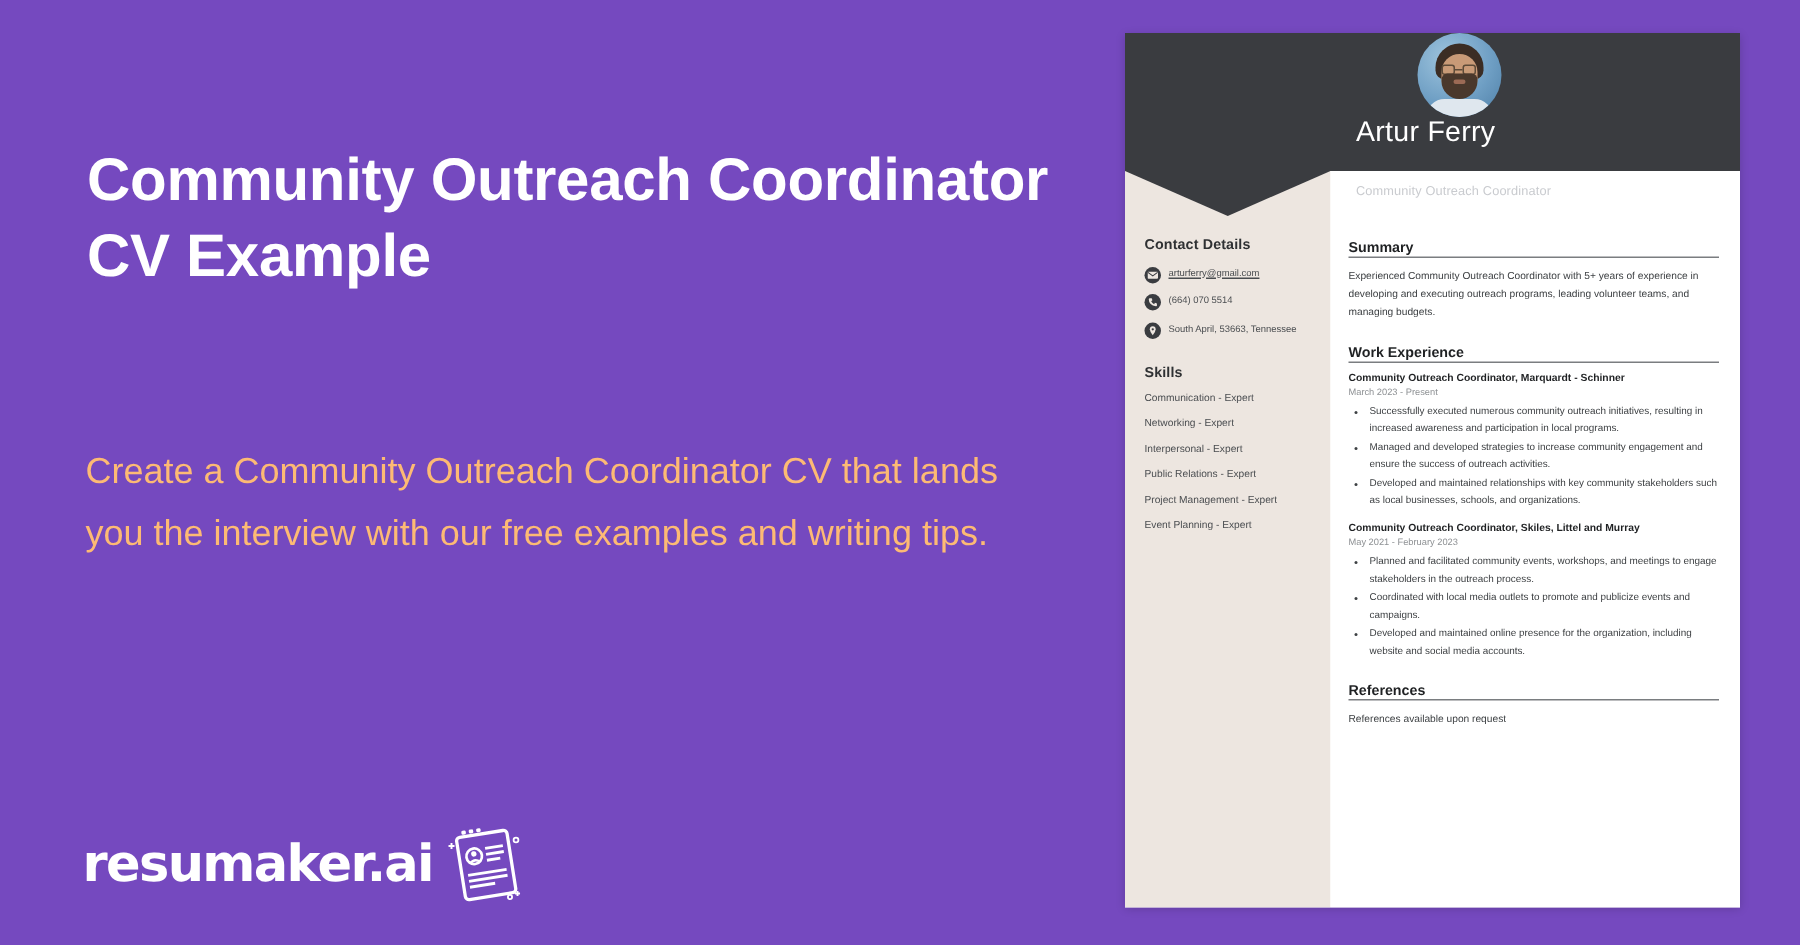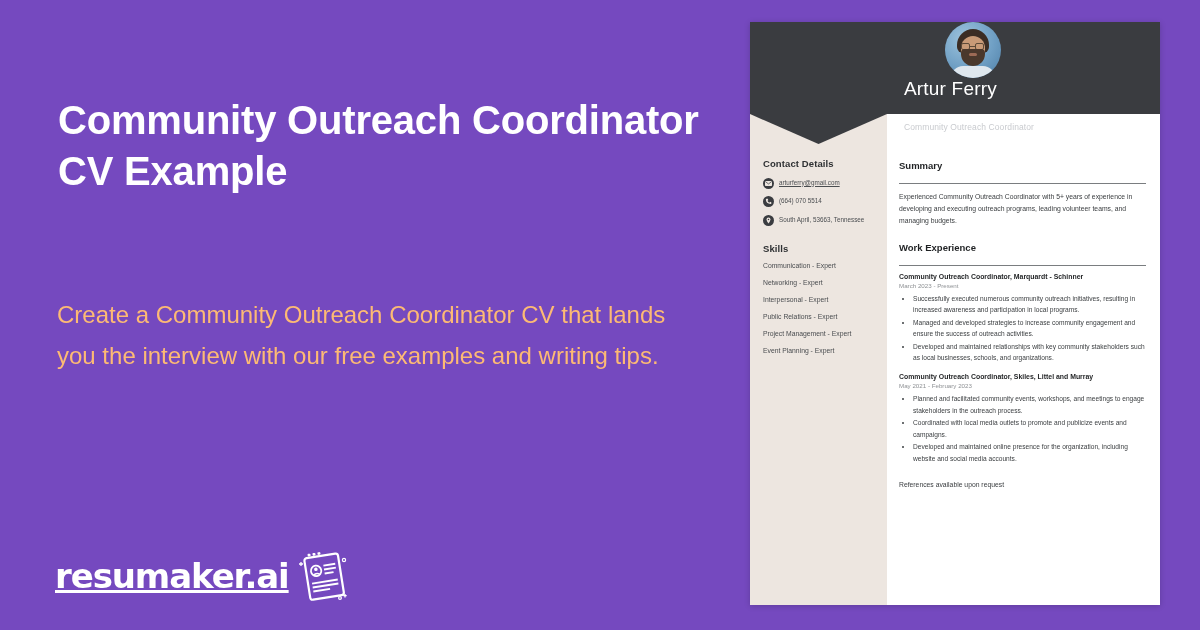--- a/index.html
+++ b/index.html
@@ -20,21 +20,20 @@
   }
   .promo-sub {
     position:absolute; left:57px; top:295px; width:620px;
     color:#fdba74; font-size:24px; line-height:1.7; font-weight:400;
   }
 
   .logo { position:absolute; left:55px; top:550px; display:flex; align-items:center; }
   .logo-text {
     color:#ffffff; font-size:34px; font-weight:700; letter-spacing:-1.1px;
     font-family:"DejaVu Sans", sans-serif;
-    text-decoration:underline;
   }
   .logo-mark { position:relative; width:58px; height:52px; margin-left:4px; }
 
   
   .cv {
     position:absolute; left:750px; top:22px; width:410px; height:583px;
     background:#ffffff; overflow:hidden;
     box-shadow:0 1px 6px rgba(0,0,0,.18);
   }
   .cv-header {
@@ -117,21 +116,21 @@
   .edu-years { font-size:6.5px; color:#5e6164; margin-top:2px; }
 
   .skill { font-size:6.8px; color:#4a4d50; margin-bottom:10px; }
 
   .cv-main {
     position:absolute; left:137px; top:92px; right:0; bottom:0;
     background:#ffffff; padding:46px 14px 0 12px; z-index:2;
   }
   .sec-h {
     font-size:9.5px; font-weight:700; color:#1f2123;
-    border-bottom:1.3px solid #7a7d80; padding-bottom:12px; margin-bottom:7px;
+    border-bottom:1.3px solid #7a7d80; padding-bottom:0; margin-bottom:7px;
   }
   .sec { margin-bottom:15px; }
   .para { font-size:6.8px; color:#3d4043; line-height:1.75; }
   .job { margin-bottom:10px; }
   .job-title { font-size:6.9px; font-weight:700; color:#1f2123; }
   .job-date { font-size:6.2px; color:#8e9194; margin-top:2px; }
   .job-ul { margin:4px 0 0 14px; }
   .job-ul li { font-size:6.6px; color:#3d4043; line-height:1.74; margin-bottom:1px; }
 </style>
 </head>
@@ -263,16 +262,17 @@
         <div class="job-date">May 2021 - February 2023</div>
         <ul class="job-ul">
           <li>Planned and facilitated community events, workshops, and meetings to engage stakeholders in the outreach process.</li>
           <li>Coordinated with local media outlets to promote and publicize events and campaigns.</li>
           <li>Developed and maintained online presence for the organization, including website and social media accounts.</li>
         </ul>
       </div>
     </div>
 
     <div class="sec">
+      <div class="sec-h">References</div>
       <div class="para">References available upon request</div>
     </div>
   </div>
 </div>
 
 </body></html>

